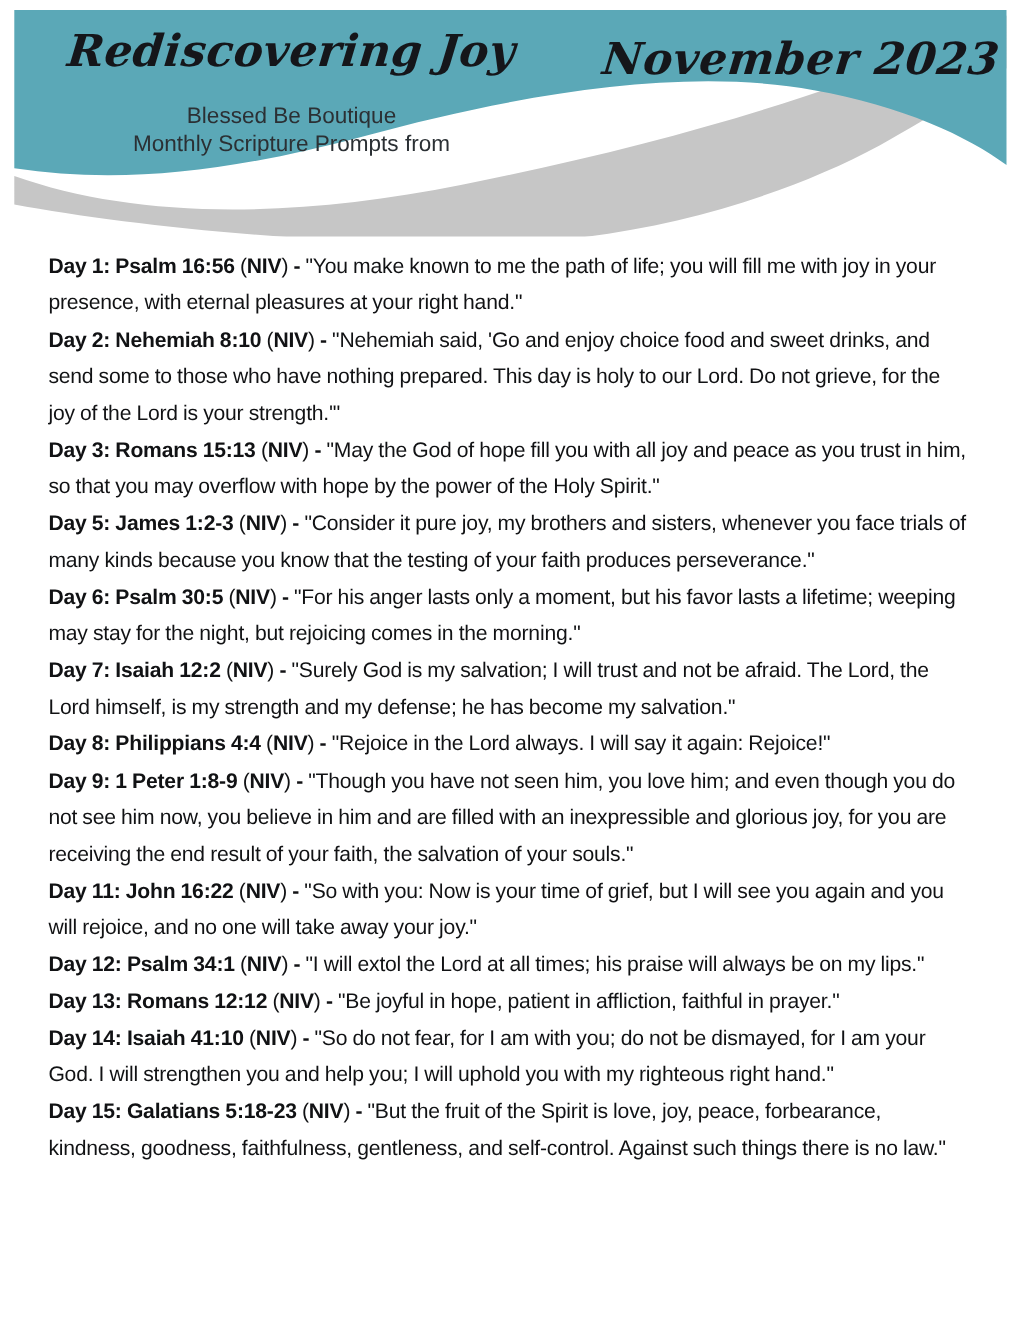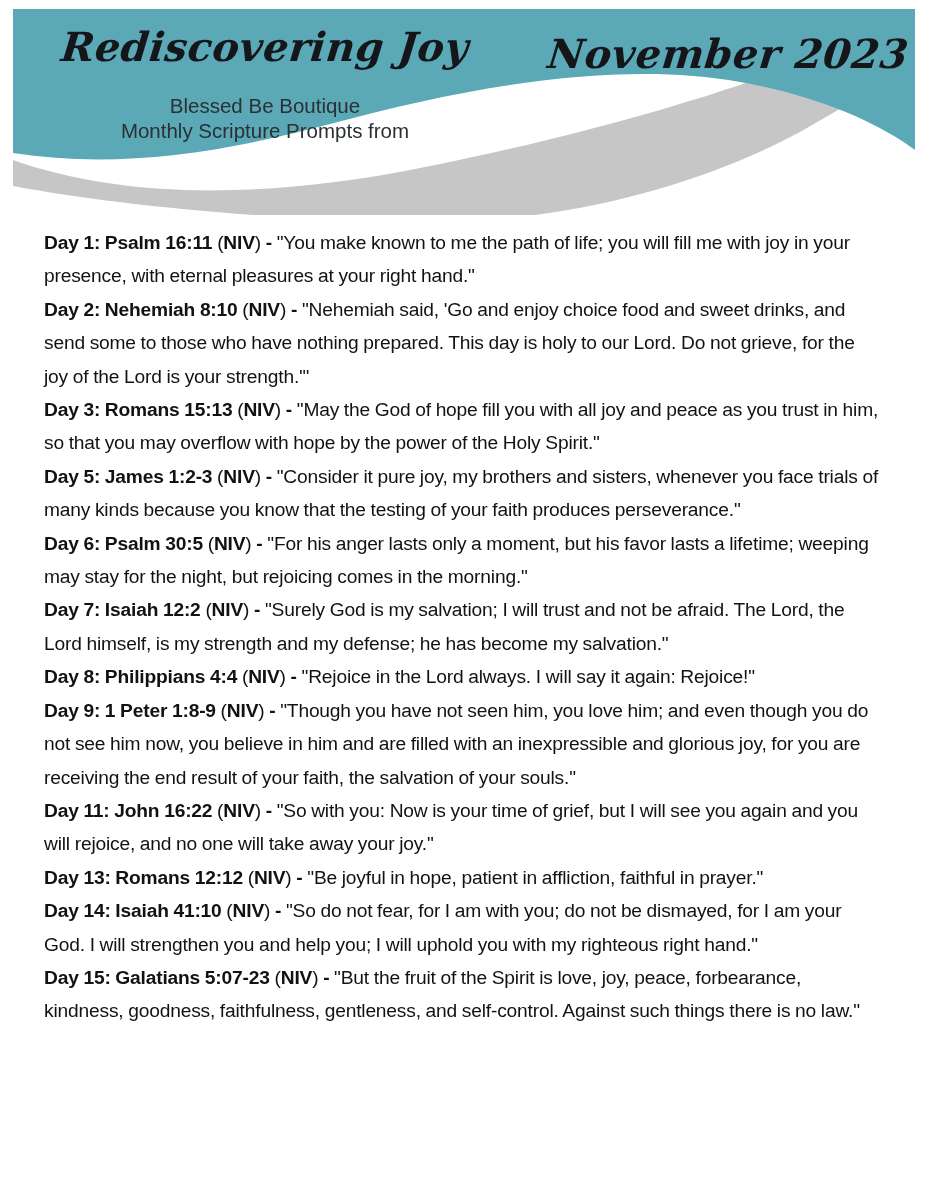--- a/index.html
+++ b/index.html
@@ -168,21 +168,21 @@
       <span>Monthly Scripture Prompts from</span>
     </div>
 
     <div class="issue-date">November 2023</div>
   </div>
 </div>
 
 <div class="content">
 
   <p class="entry">
-    <span class="ref">Day 1: Psalm 16:11</span><span class="version">&nbsp;(<b>NIV</b>)</span><span class="dash"> - </span><span class="quote">"You make known to me the path of life; you will fill me with joy in your presence, with eternal pleasures at your right hand."</span>
+    <span class="ref">Day 1: Psalm 16:56</span><span class="version">&nbsp;(<b>NIV</b>)</span><span class="dash"> - </span><span class="quote">"You make known to me the path of life; you will fill me with joy in your presence, with eternal pleasures at your right hand."</span>
   </p>
 
   <p class="entry">
     <span class="ref">Day 2: Nehemiah 8:10</span><span class="version">&nbsp;(<b>NIV</b>)</span><span class="dash"> - </span><span class="quote">"Nehemiah said, 'Go and enjoy choice food and sweet drinks, and send some to those who have nothing prepared. This day is holy to our Lord. Do not grieve, for the joy of the Lord is your strength.'"</span>
   </p>
 
   <p class="entry">
     <span class="ref">Day 3: Romans 15:13</span><span class="version">&nbsp;(<b>NIV</b>)</span><span class="dash"> - </span><span class="quote">"May the God of hope fill you with all joy and peace as you trust in him, so that you may overflow with hope by the power of the Holy Spirit."</span>
   </p>
 
@@ -205,26 +205,29 @@
 
   <p class="entry">
     <span class="ref">Day 9: 1 Peter 1:8-9</span><span class="version">&nbsp;(<b>NIV</b>)</span><span class="dash"> - </span><span class="quote">"Though you have not seen him, you love him; and even though you do not see him now, you believe in him and are filled with an inexpressible and glorious joy, for you are receiving the end result of your faith, the salvation of your souls."</span>
   </p>
 
 
   <p class="entry">
     <span class="ref">Day 11: John 16:22</span><span class="version">&nbsp;(<b>NIV</b>)</span><span class="dash"> - </span><span class="quote">"So with you: Now is your time of grief, but I will see you again and you will rejoice, and no one will take away your joy."</span>
   </p>
 
+  <p class="entry">
+    <span class="ref">Day 12: Psalm 34:1</span><span class="version">&nbsp;(<b>NIV</b>)</span><span class="dash"> - </span><span class="quote">"I will extol the Lord at all times; his praise will always be on my lips."</span>
+  </p>
 
   <p class="entry">
     <span class="ref">Day 13: Romans 12:12</span><span class="version">&nbsp;(<b>NIV</b>)</span><span class="dash"> - </span><span class="quote">"Be joyful in hope, patient in affliction, faithful in prayer."</span>
   </p>
 
   <p class="entry">
     <span class="ref">Day 14: Isaiah 41:10</span><span class="version">&nbsp;(<b>NIV</b>)</span><span class="dash"> - </span><span class="quote">"So do not fear, for I am with you; do not be dismayed, for I am your God. I will strengthen you and help you; I will uphold you with my righteous right hand."</span>
   </p>
 
   <p class="entry">
-    <span class="ref">Day 15: Galatians 5:07-23</span><span class="version">&nbsp;(<b>NIV</b>)</span><span class="dash"> - </span><span class="quote">"But the fruit of the Spirit is love, joy, peace, forbearance, kindness, goodness, faithfulness, gentleness, and self-control. Against such things there is no law."</span>
+    <span class="ref">Day 15: Galatians 5:18-23</span><span class="version">&nbsp;(<b>NIV</b>)</span><span class="dash"> - </span><span class="quote">"But the fruit of the Spirit is love, joy, peace, forbearance, kindness, goodness, faithfulness, gentleness, and self-control. Against such things there is no law."</span>
   </p>
 
 </div>
 
 </body></html>

